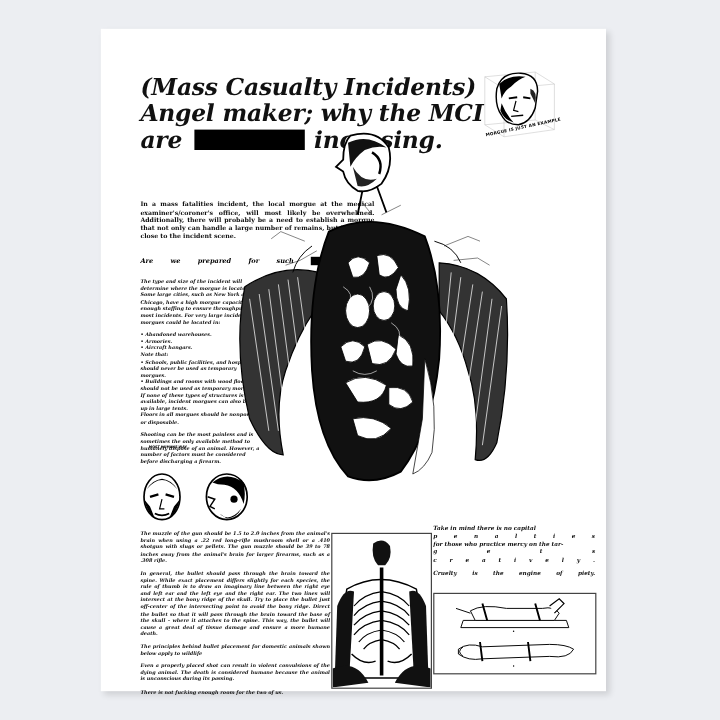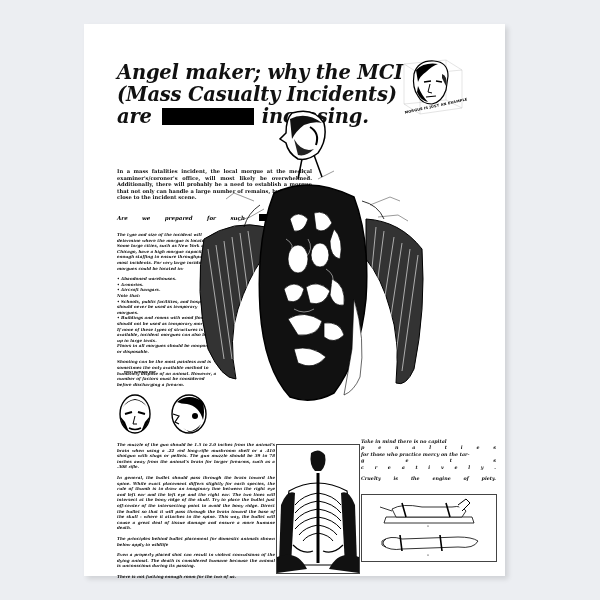--- a/index.html
+++ b/index.html
@@ -25,22 +25,22 @@
   .right-text .spread { display:flex; justify-content:space-between; }
   .right-text .cruelty { margin-top:5px; display:flex; justify-content:space-between; }
   .tools-box { position:absolute; left:277px; top:470px; width:134px; height:66px; border:1px solid #444; background:#fff; }
 </style>
 </head>
 <body>
 
 <div class="poster">
 
   <div class="title">
+    <span class="line">(Mass Casualty  Incidents)</span>
     <span class="line">Angel maker; why the MCI</span>
-    <span class="line">(Mass Casualty  Incidents)</span>
     <span class="line"><span>are</span><span class="redact"></span><span>incresing.</span></span>
   </div>
 
   <svg class="head-cube" viewBox="0 0 90 70">
     <g stroke="#bbb" stroke-width="0.4" fill="none">
       <path d="M20 12 L62 8 L78 18 L36 22 Z"></path>
       <path d="M20 12 L20 52 L36 62 L36 22"></path>
       <path d="M78 18 L78 56 L36 62"></path>
       <path d="M62 8 L62 48 L20 52"></path>
       <path d="M62 48 L78 56"></path>

